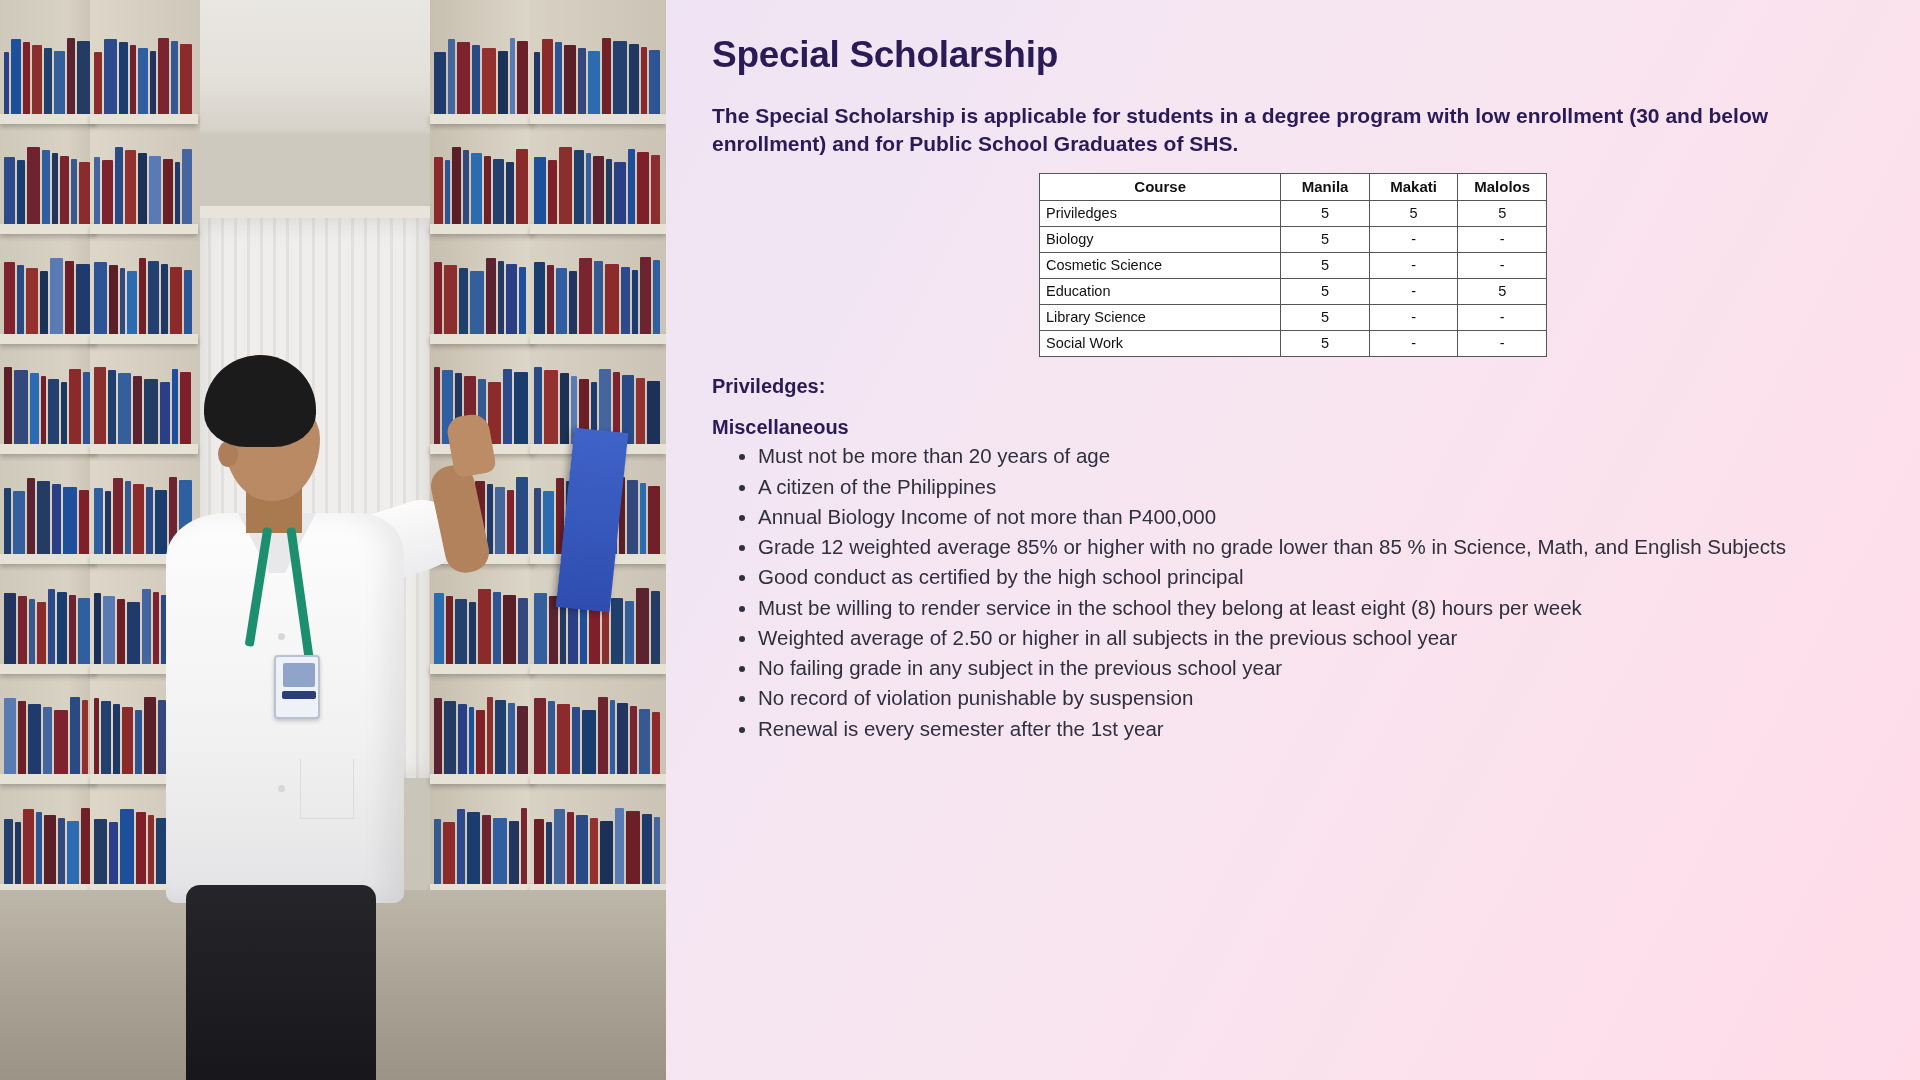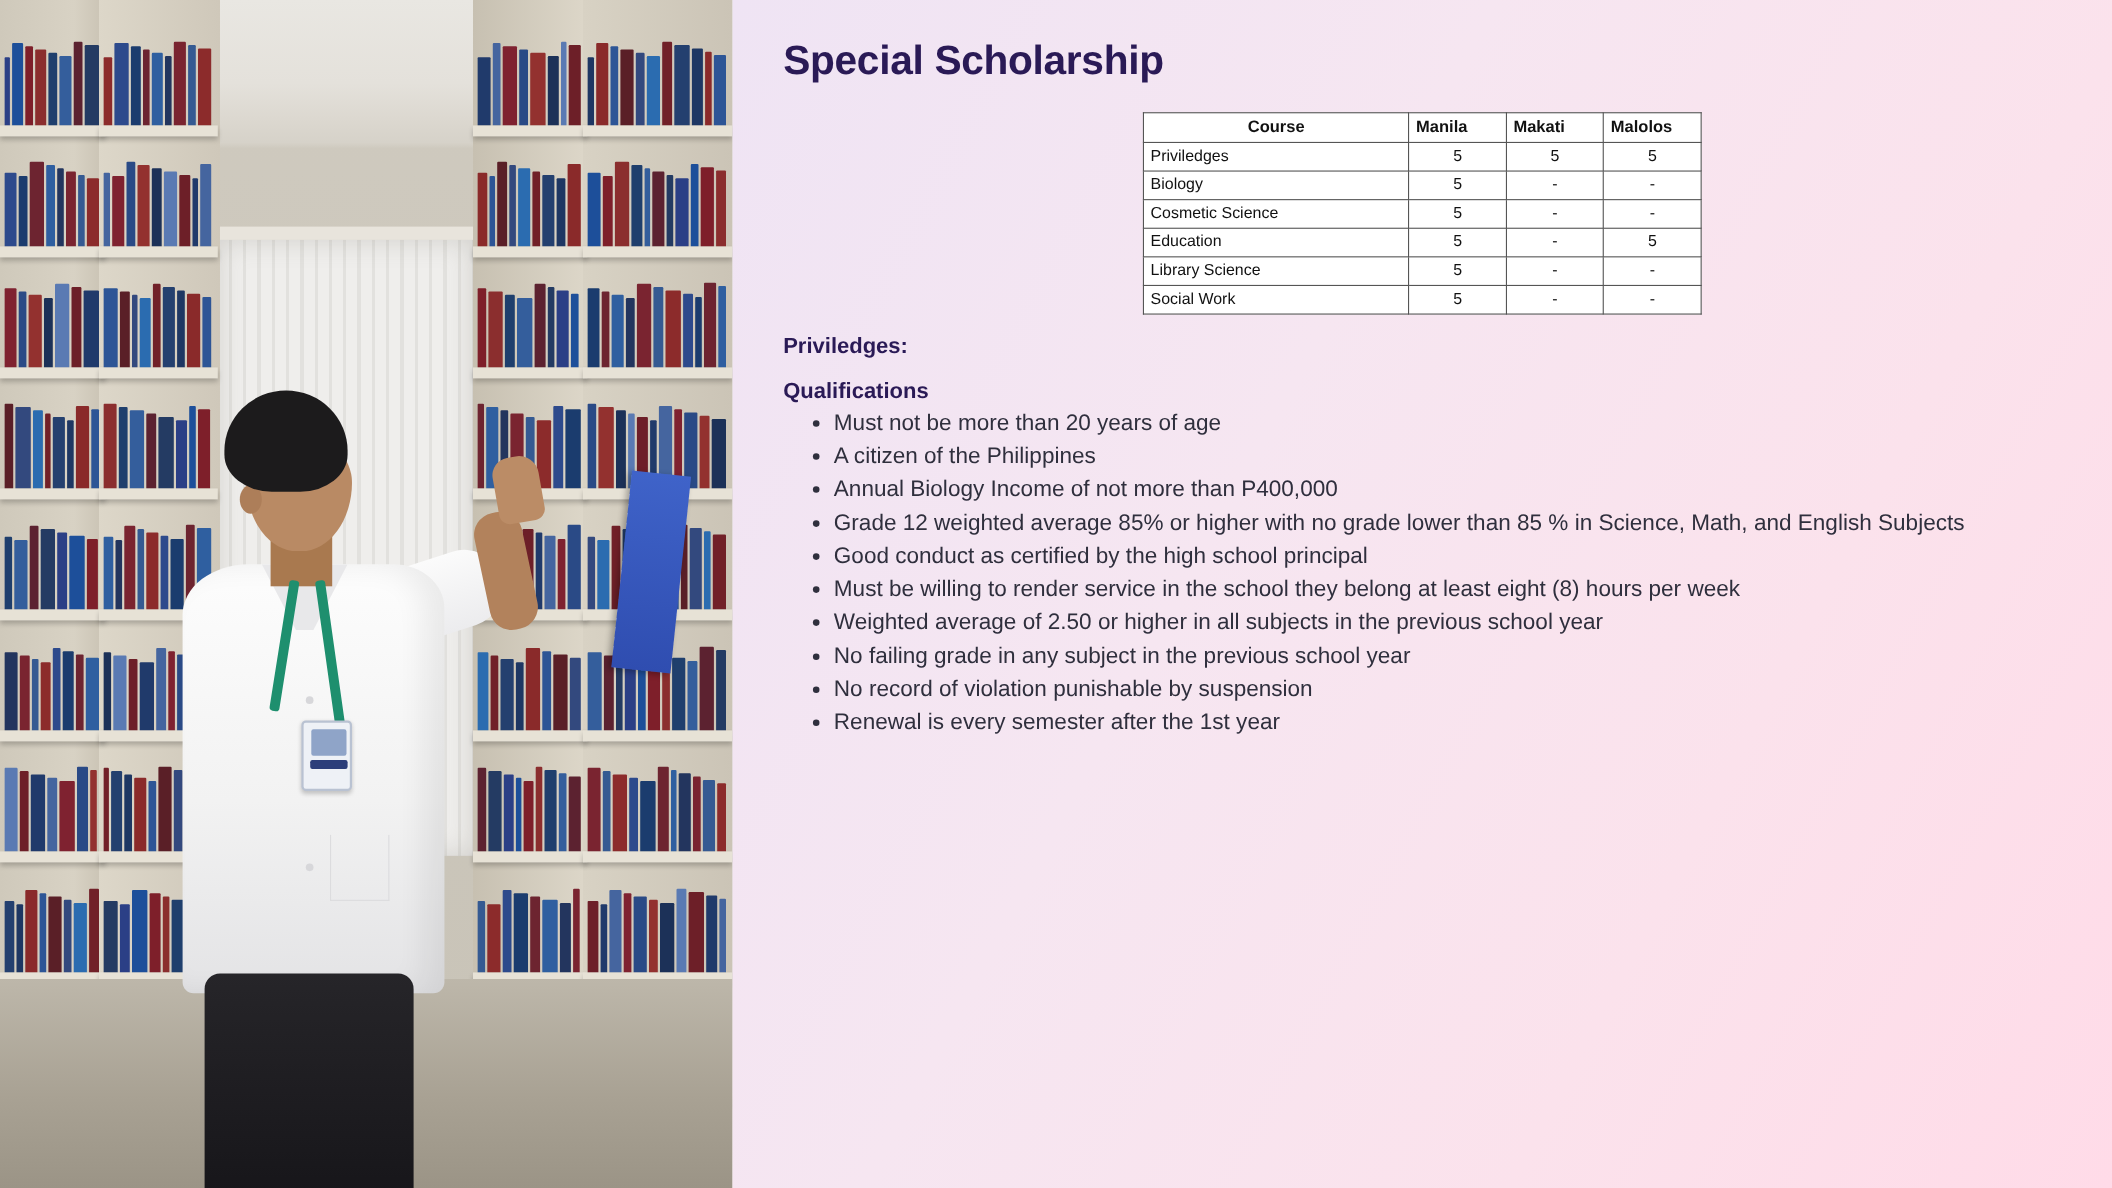--- a/index.html
+++ b/index.html
@@ -210,21 +210,21 @@
     color: #111;
     font-family: "Liberation Sans", sans-serif;
   }
   table.courses th, table.courses td {
     border: 1px solid #555;
     padding: 2px 6px;
     line-height: 1.45;
   }
   table.courses th {
     font-weight: bold;
-    text-align: left;
+    text-align: center;
     font-size: 15px;
   }
   table.courses th.course-head { text-align: center; }
   table.courses td.course-name { text-align: left; width: 218px; }
   table.courses td.num { text-align: center; width: 80px; }
 
   h3.section {
     font-size: 20px;
     font-weight: bold;
     color: #2a1a56;
@@ -717,20 +717,21 @@
         <div class="p-hand"></div>
         <div class="p-pants"></div>
       </div>
     </div>
   </div>
 
   <div class="content">
 
     <h1 class="title">Special Scholarship</h1>
 
+    <p class="intro">The Special Scholarship is applicable for students in a degree program with low enrollment (30 and below enrollment) and for Public School Graduates of SHS.</p>
 
     <div class="table-wrap">
       <table class="courses">
         <thead>
           <tr>
             <th class="course-head">Course</th>
             <th>Manila</th>
             <th>Makati</th>
             <th>Malolos</th>
           </tr>
@@ -771,21 +772,21 @@
               <td class="num">5</td>
               <td class="num">-</td>
               <td class="num">-</td>
             </tr>
           </tbody>
       </table>
     </div>
 
     <div id="sections-host">
         <h3 class="section">Priviledges:</h3>
-        <h3 class="section">Qualifications</h3>
+        <h3 class="section">Miscellaneous</h3>
         <ul class="bullets">
           <li>Must not be more than 20 years of age</li>
           <li>A citizen of the Philippines</li>
           <li>Annual Biology Income of not more than P400,000</li>
           <li>Grade 12 weighted average 85% or higher with no grade lower than 85 % in Science, Math, and English Subjects</li>
           <li>Good conduct as certified by the high school principal</li>
           <li>Must be willing to render service in the school they belong at least eight (8) hours per week</li>
         </ul>
         <ul class="bullets">
           <li>Weighted average of 2.50 or higher in all subjects in the previous school year</li>

